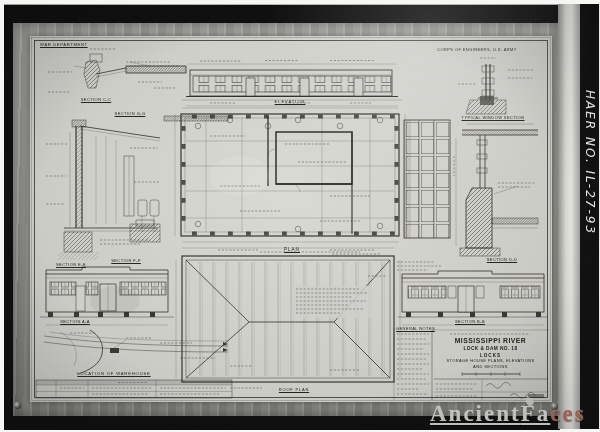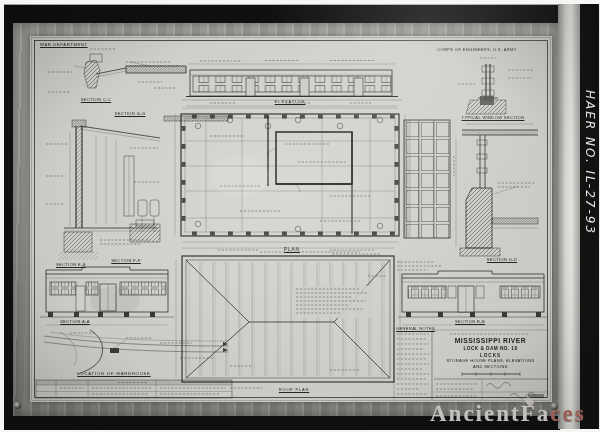--- a/index.html
+++ b/index.html
@@ -36,21 +36,21 @@
   .ul{text-decoration:underline;}
   .stain{position:absolute;border-radius:50%;pointer-events:none;}
   #vignette{position:absolute;left:0;top:0;width:593px;height:425px;pointer-events:none;
     background:radial-gradient(circle at 72% 6%,rgba(255,255,255,.16),transparent 28%),
                radial-gradient(ellipse at 50% 50%,transparent 62%,rgba(0,0,0,.16) 100%);}
   
   #watermark{position:absolute;left:430px;top:401px;height:30px;z-index:9;
     font-family:"Liberation Serif",serif;font-weight:700;font-size:23px;line-height:26px;
     letter-spacing:2px;white-space:nowrap;
     text-shadow:0 0 1px rgba(255,255,255,.35),0 1px 1px rgba(0,0,0,.5);}
-  #watermark .wm-gray{color:rgba(201,199,194,.92);}
+  #watermark .wm-gray{color:rgba(201,199,194,.92);text-decoration:underline;}
   #watermark .wm-rust{color:rgba(158,92,80,.95);}
   #wm-flame{position:absolute;left:96px;top:-4px;width:7px;height:9px;background:#bdbab3;
     border-radius:50% 50% 50% 0;transform:rotate(-45deg);opacity:.9;}
 </style>
 </head>
 <body>
 
 <div id="stage">
   <div id="photo">
     <div id="band-top" class="band"></div>

